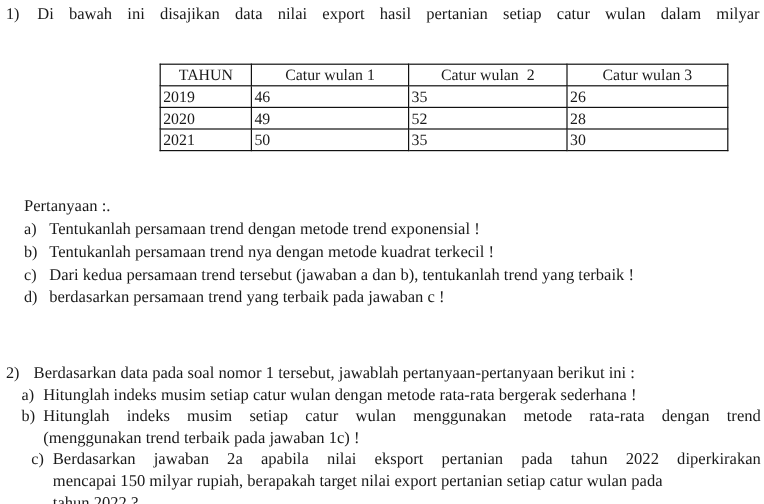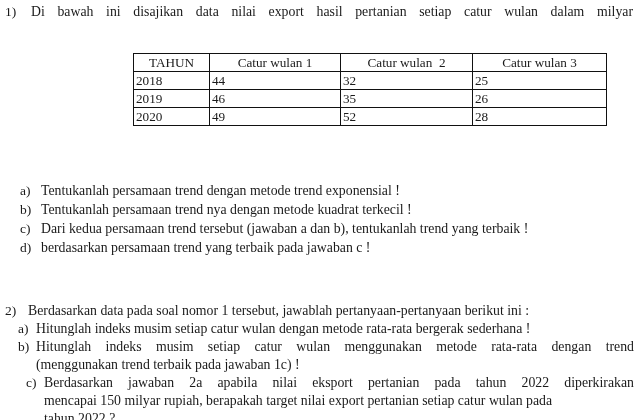--- a/index.html
+++ b/index.html
@@ -177,41 +177,42 @@
       <thead>
         <tr>
           <th>TAHUN</th>
           <th>Catur wulan 1</th>
           <th>Catur wulan  2</th>
           <th>Catur wulan 3</th>
         </tr>
       </thead>
       <tbody>
         <tr>
-          <td>2018</td>
-          <td>44</td>
-          <td>32</td>
-          <td>25</td>
-        </tr>
-        <tr>
           <td>2019</td>
           <td>46</td>
           <td>35</td>
           <td>26</td>
         </tr>
         <tr>
           <td>2020</td>
           <td>49</td>
           <td>52</td>
           <td>28</td>
         </tr>
+        <tr>
+          <td>2021</td>
+          <td>50</td>
+          <td>35</td>
+          <td>30</td>
+        </tr>
       </tbody>
     </table>
   </div>
 
+  <div class="pertanyaan">Pertanyaan :.</div>
 
   <div class="sublist">
     <div class="sub-row">
       <div class="sub-marker">a)</div>
       <div class="sub-body">Tentukanlah persamaan trend dengan metode trend exponensial !</div>
     </div>
     <div class="sub-row">
       <div class="sub-marker">b)</div>
       <div class="sub-body">Tentukanlah persamaan trend nya dengan metode kuadrat terkecil !</div>
     </div>

